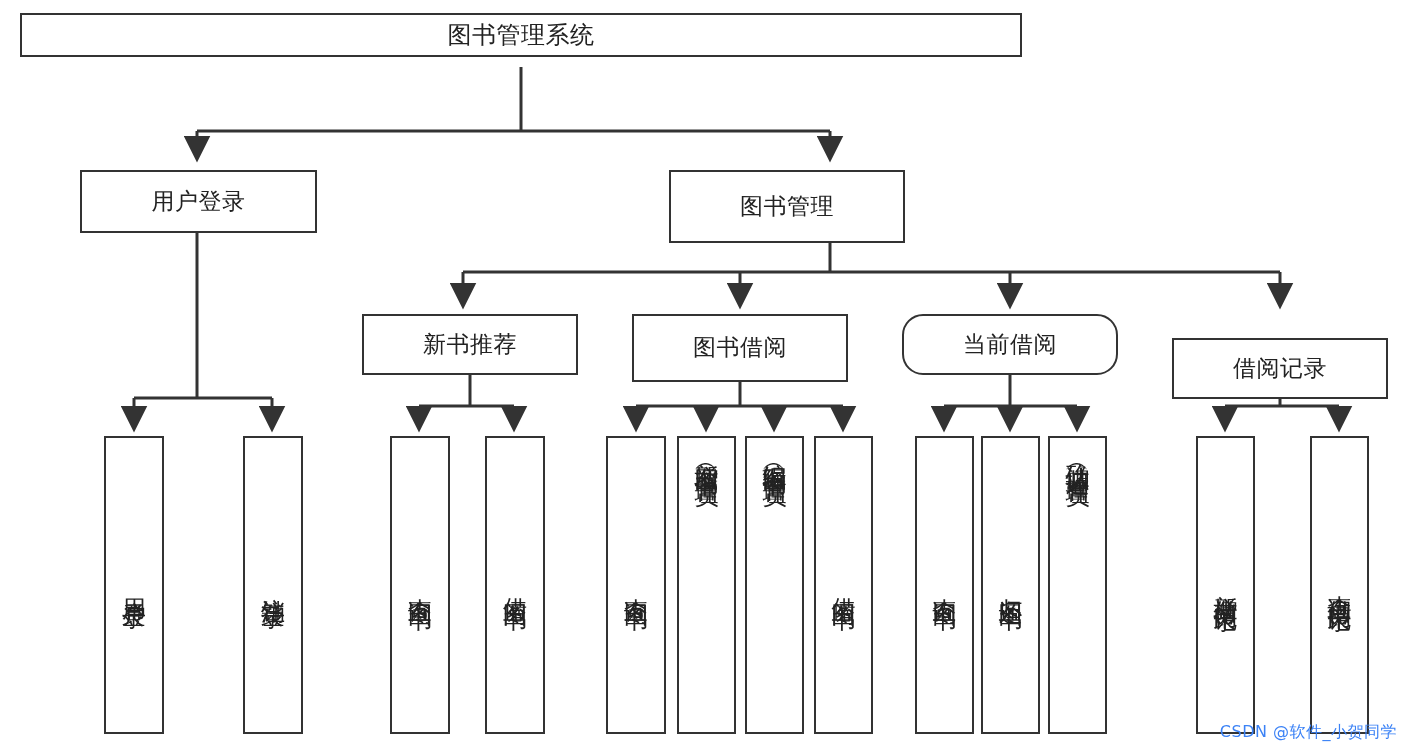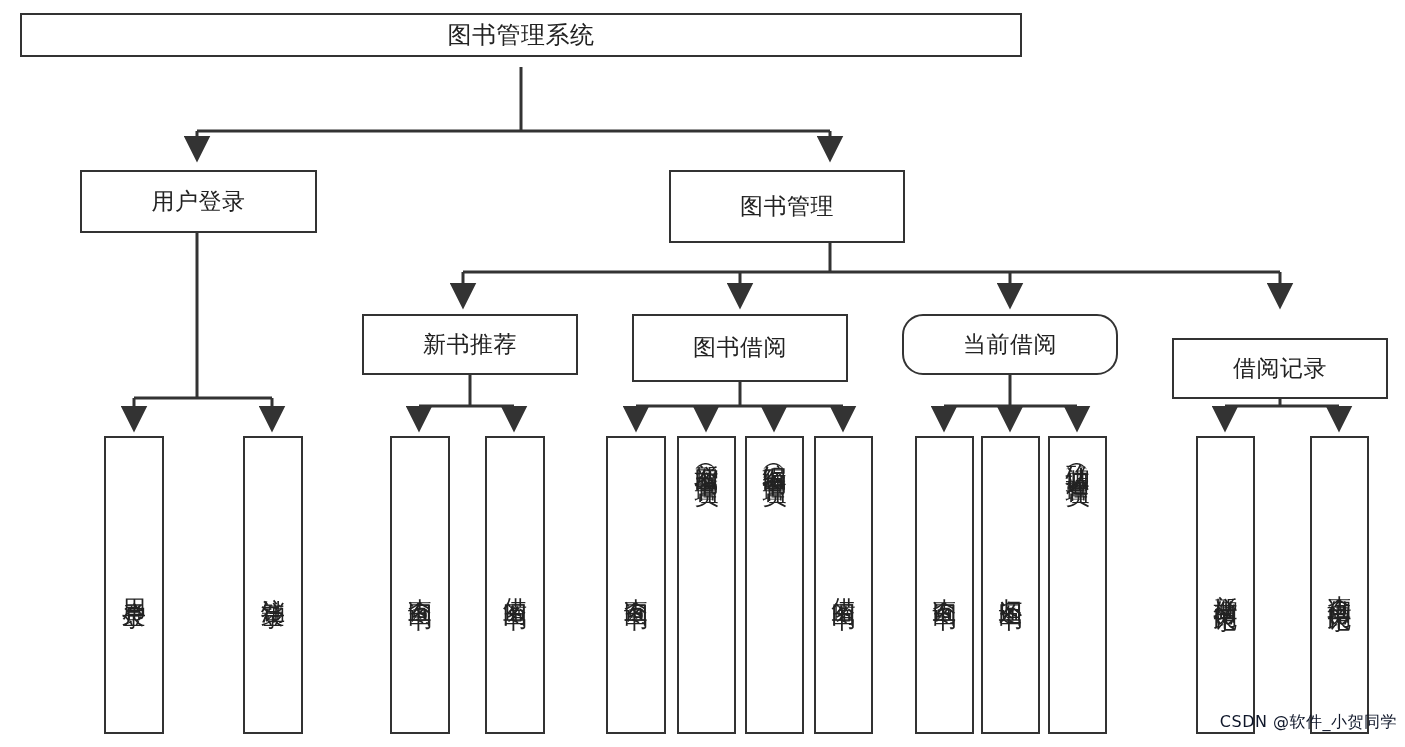--- a/index.html
+++ b/index.html
@@ -56,23 +56,23 @@
     letter-spacing:3px;
     white-space:nowrap;
   }
   .node.vert.centered{
     align-items:center;
     padding-top:0;
   }
   .watermark{
     position:absolute;
     right:8px;
-    bottom:14px;
+    bottom:4px;
     font-size:16px;
-    color:#0f172a;
+    color:#3b82f6;
     z-index:3;
     white-space:nowrap;
     letter-spacing:0.5px;
   }
 </style>
 </head>
 <body>
 
 <div id="canvas">
 

